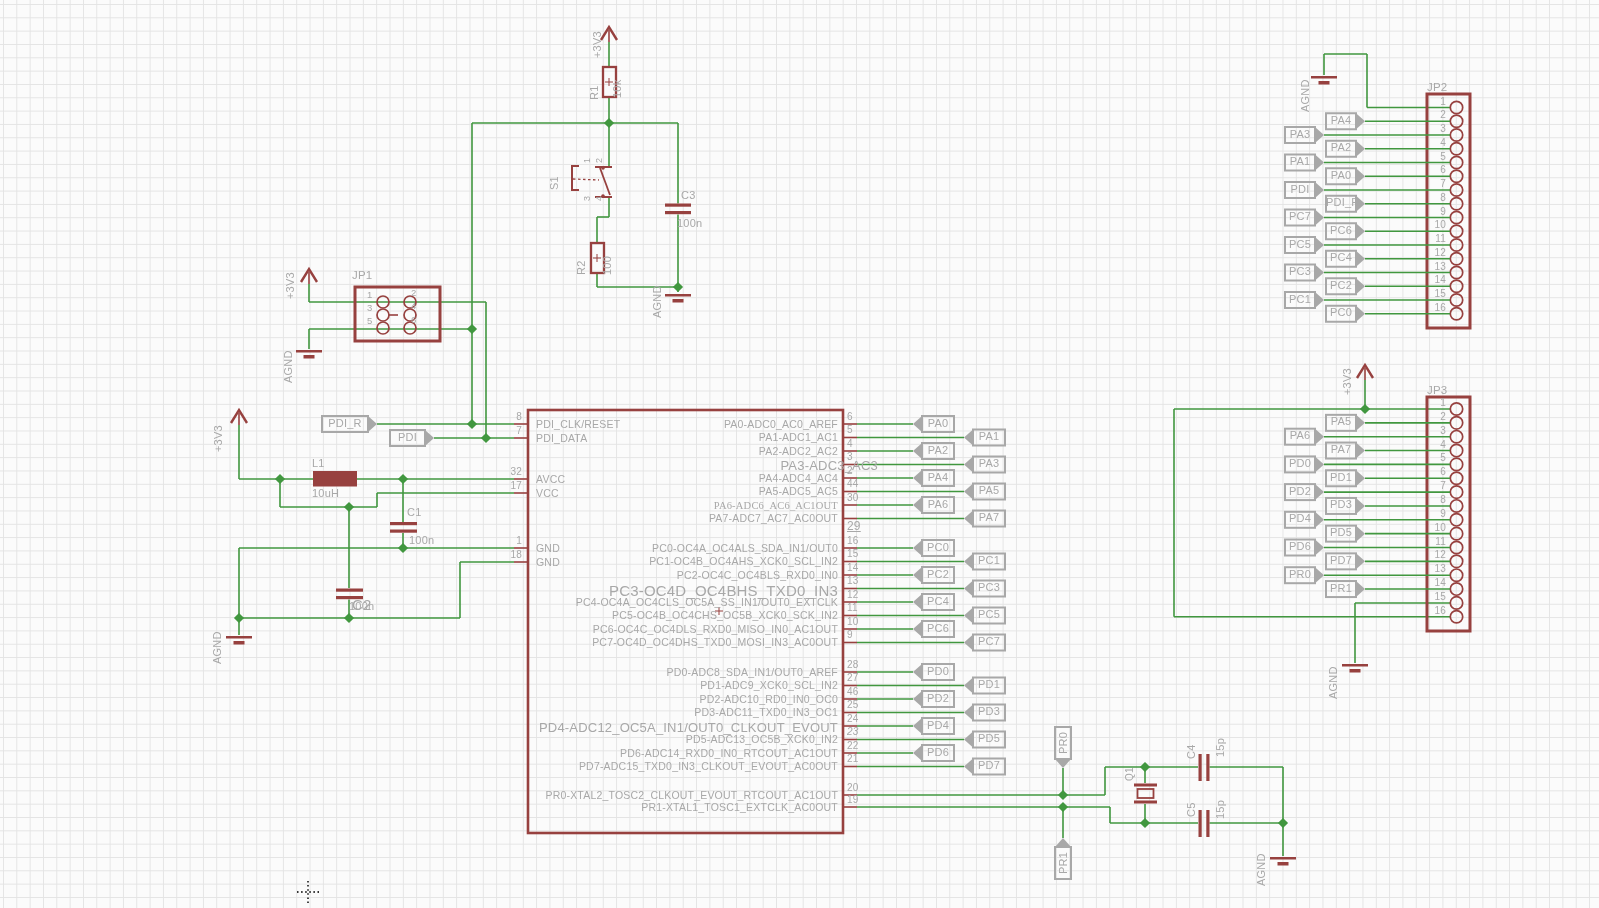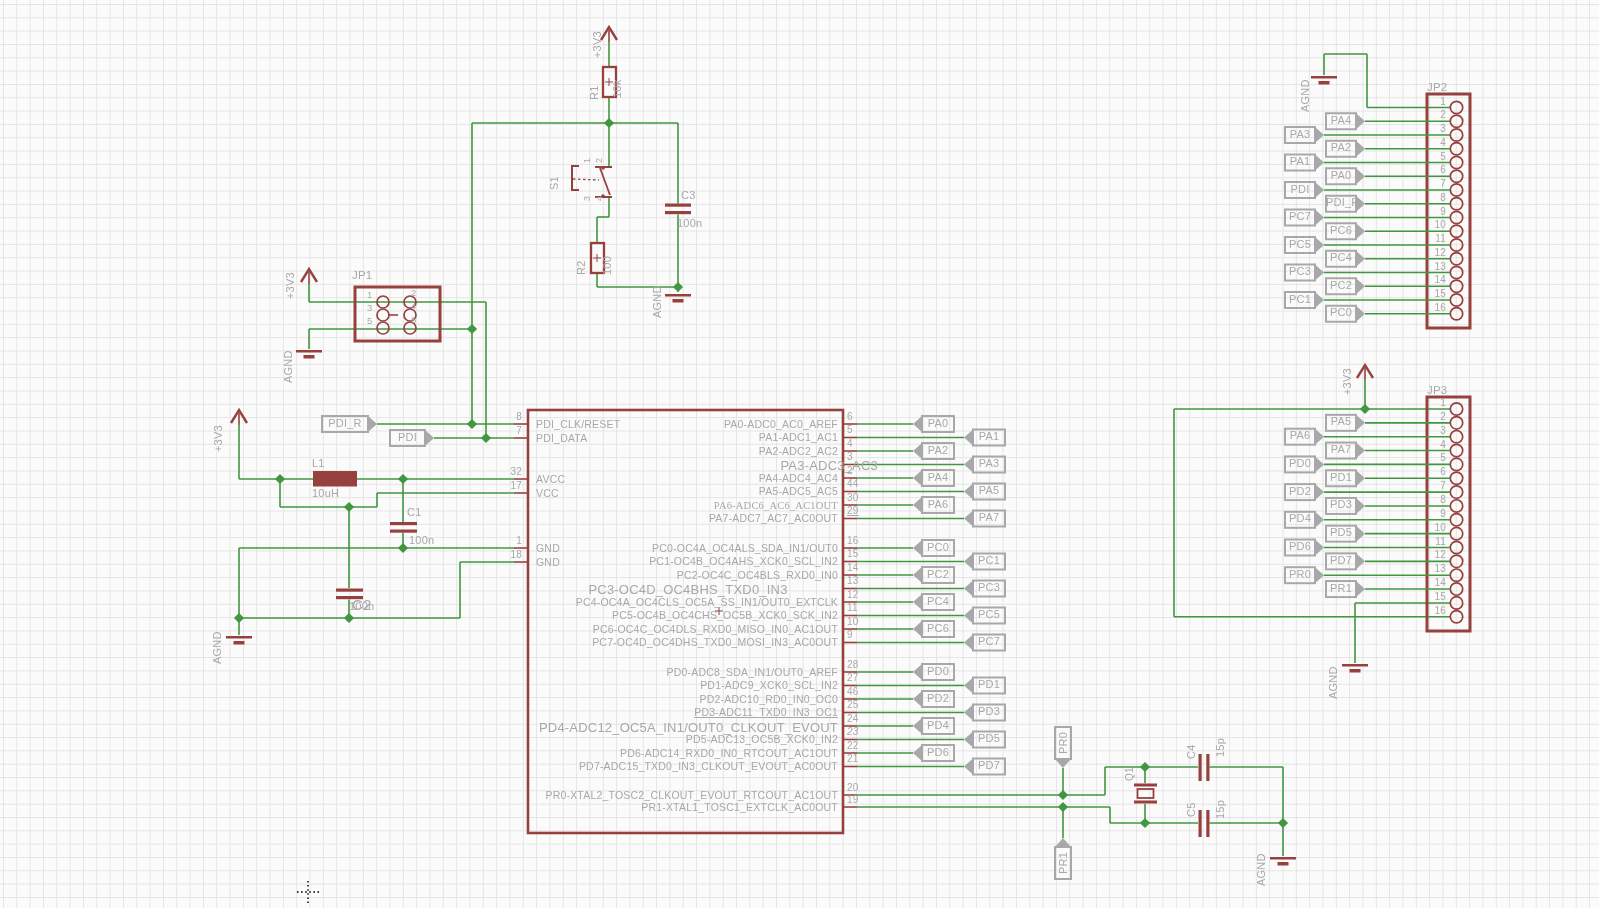--- a/index.html
+++ b/index.html
@@ -465,34 +465,34 @@
       <div class="lbl ctr" style="left: 922px; top: 471.5px; font-size: 11px; width: 32px;">PA4</div>
       <div class="lbl" style="left: 847px; top: 465.5px; font-size: 10px;">2</div>
       <div class="lbl rt" style="left: 538px; top: 472.5px; font-size: 10.5px; width: 300px;">PA4-ADC4_AC4</div>
       <div class="lbl ctr" style="left: 973px; top: 485px; font-size: 11px; width: 32px;">PA5</div>
       <div class="lbl" style="left: 847px; top: 479px; font-size: 10px;">44</div>
       <div class="lbl rt" style="left: 538px; top: 486px; font-size: 10.5px; width: 300px;">PA5-ADC5_AC5</div>
       <div class="lbl ctr" style="left: 922px; top: 498.5px; font-size: 11px; width: 32px;">PA6</div>
       <div class="lbl" style="left: 847px; top: 492.5px; font-size: 10px;">30</div>
       <div class="lbl rt" style="left: 538px; top: 499.5px; font-size: 10.5px; width: 300px; font-family: Liberation Serif, serif;">PA6-ADC6_AC6_AC1OUT</div>
       <div class="lbl ctr" style="left: 973px; top: 512px; font-size: 11px; width: 32px;">PA7</div>
-      <div class="lbl" style="left: 847px; top: 506px; font-size: 10px; text-decoration: underline;">29</div>
+      <div class="lbl" style="left: 847px; top: 520px; font-size: 12px; text-decoration: underline;">29</div>
       <div class="lbl rt" style="left: 538px; top: 513px; font-size: 10.5px; width: 300px;">PA7-ADC7_AC7_AC0OUT</div>
       <div class="lbl ctr" style="left: 922px; top: 541.5px; font-size: 11px; width: 32px;">PC0</div>
       <div class="lbl" style="left: 847px; top: 535.5px; font-size: 10px;">16</div>
       <div class="lbl rt" style="left: 538px; top: 542.5px; font-size: 10.5px; width: 300px;">PC0-OC4A_OC4ALS_SDA_IN1/OUT0</div>
       <div class="lbl ctr" style="left: 973px; top: 555px; font-size: 11px; width: 32px;">PC1</div>
       <div class="lbl" style="left: 847px; top: 549px; font-size: 10px;">15</div>
       <div class="lbl rt" style="left: 538px; top: 556px; font-size: 10.5px; width: 300px;">PC1-OC4B_OC4AHS_XCK0_SCL_IN2</div>
       <div class="lbl ctr" style="left: 922px; top: 568.5px; font-size: 11px; width: 32px;">PC2</div>
       <div class="lbl" style="left: 847px; top: 562.5px; font-size: 10px;">14</div>
       <div class="lbl rt" style="left: 538px; top: 569.5px; font-size: 10.5px; width: 300px;">PC2-OC4C_OC4BLS_RXD0_IN0</div>
       <div class="lbl ctr" style="left: 973px; top: 582px; font-size: 11px; width: 32px;">PC3</div>
       <div class="lbl" style="left: 847px; top: 576px; font-size: 10px;">13</div>
-      <div class="lbl rt" style="left: 538px; top: 583px; font-size: 13px; width: 300px; text-align: center;">PC3-OC4D_OC4BHS_TXD0_IN3</div>
+      <div class="lbl rt" style="left: 538px; top: 583px; font-size: 15px; width: 300px;">PC3-OC4D_OC4BHS_TXD0_IN3</div>
       <div class="lbl ctr" style="left: 922px; top: 595.5px; font-size: 11px; width: 32px;">PC4</div>
       <div class="lbl" style="left: 847px; top: 589.5px; font-size: 10px;">12</div>
       <div class="lbl rt" style="left: 538px; top: 596.5px; font-size: 10.5px; width: 300px;">PC4-OC4A_OC4CLS_OC5A_SS_IN1/OUT0_EXTCLK</div>
       <div class="lbl ctr" style="left: 973px; top: 609px; font-size: 11px; width: 32px;">PC5</div>
       <div class="lbl" style="left: 847px; top: 603px; font-size: 10px;">11</div>
       <div class="lbl rt" style="left: 538px; top: 610px; font-size: 10.5px; width: 300px;">PC5-OC4B_OC4CHS_OC5B_XCK0_SCK_IN2</div>
       <div class="lbl ctr" style="left: 922px; top: 622.5px; font-size: 11px; width: 32px;">PC6</div>
       <div class="lbl" style="left: 847px; top: 616.5px; font-size: 10px;">10</div>
       <div class="lbl rt" style="left: 538px; top: 623.5px; font-size: 10.5px; width: 300px;">PC6-OC4C_OC4DLS_RXD0_MISO_IN0_AC1OUT</div>
       <div class="lbl ctr" style="left: 973px; top: 636px; font-size: 11px; width: 32px;">PC7</div>
@@ -502,21 +502,21 @@
       <div class="lbl" style="left: 847px; top: 659.5px; font-size: 10px;">28</div>
       <div class="lbl rt" style="left: 538px; top: 666.5px; font-size: 10.5px; width: 300px;">PD0-ADC8_SDA_IN1/OUT0_AREF</div>
       <div class="lbl ctr" style="left: 973px; top: 679px; font-size: 11px; width: 32px;">PD1</div>
       <div class="lbl" style="left: 847px; top: 673px; font-size: 10px;">27</div>
       <div class="lbl rt" style="left: 538px; top: 680px; font-size: 10.5px; width: 300px;">PD1-ADC9_XCK0_SCL_IN2</div>
       <div class="lbl ctr" style="left: 922px; top: 692.5px; font-size: 11px; width: 32px;">PD2</div>
       <div class="lbl" style="left: 847px; top: 686.5px; font-size: 10px;">46</div>
       <div class="lbl rt" style="left: 538px; top: 693.5px; font-size: 10.5px; width: 300px;">PD2-ADC10_RD0_IN0_OC0</div>
       <div class="lbl ctr" style="left: 973px; top: 706px; font-size: 11px; width: 32px;">PD3</div>
       <div class="lbl" style="left: 847px; top: 700px; font-size: 10px;">25</div>
-      <div class="lbl rt" style="left: 538px; top: 707px; font-size: 10.5px; width: 300px; text-decoration: underline;">PD3-ADC11_TXD0_IN3_OC1</div>
+      <div class="lbl rt" style="left: 538px; top: 707px; font-size: 10.5px; width: 300px;">PD3-ADC11_TXD0_IN3_OC1</div>
       <div class="lbl ctr" style="left: 922px; top: 719.5px; font-size: 11px; width: 32px;">PD4</div>
       <div class="lbl" style="left: 847px; top: 713.5px; font-size: 10px;">24</div>
       <div class="lbl rt" style="left: 538px; top: 720.5px; font-size: 13px; width: 300px;">PD4-ADC12_OC5A_IN1/OUT0_CLKOUT_EVOUT</div>
       <div class="lbl ctr" style="left: 973px; top: 733px; font-size: 11px; width: 32px;">PD5</div>
       <div class="lbl" style="left: 847px; top: 727px; font-size: 10px; font-style: italic;">23</div>
       <div class="lbl rt" style="left: 538px; top: 734px; font-size: 10.5px; width: 300px;">PD5-ADC13_OC5B_XCK0_IN2</div>
       <div class="lbl ctr" style="left: 922px; top: 746.5px; font-size: 11px; width: 32px;">PD6</div>
       <div class="lbl" style="left: 847px; top: 740.5px; font-size: 10px;">22</div>
       <div class="lbl rt" style="left: 538px; top: 747.5px; font-size: 10.5px; width: 300px;">PD6-ADC14_RXD0_IN0_RTCOUT_AC1OUT</div>
       <div class="lbl ctr" style="left: 973px; top: 760px; font-size: 11px; width: 32px;">PD7</div>

